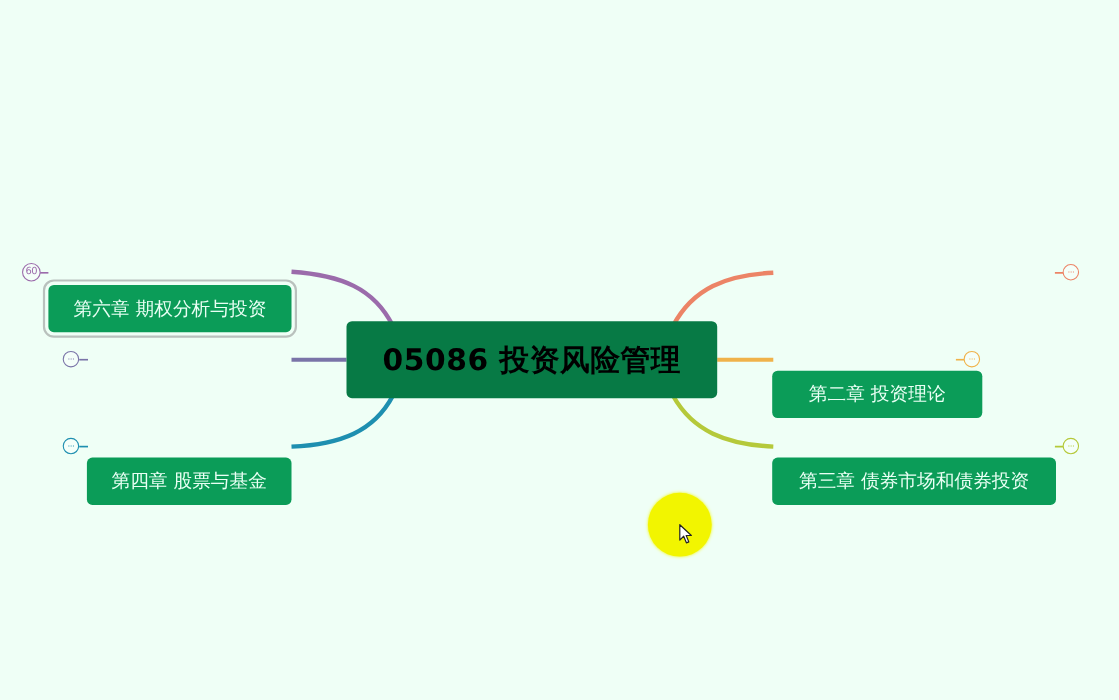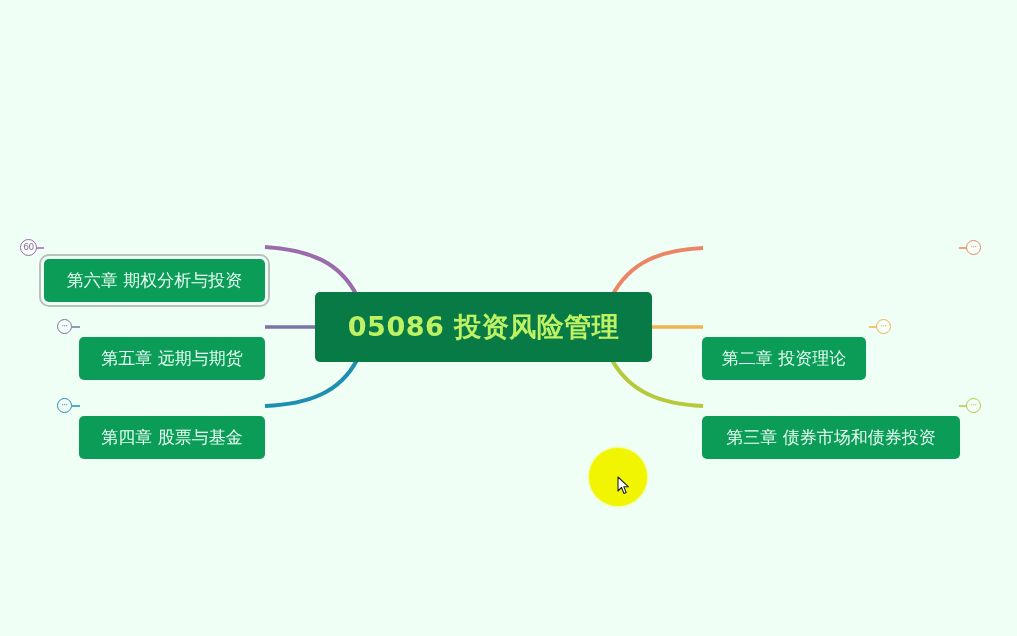--- a/index.html
+++ b/index.html
@@ -22,21 +22,21 @@
     left: 0; top: 0;
     width: 1017px; height: 636px;
     pointer-events: none;
   }
   .root {
     position: absolute;
     left: 315px; top: 292px;
     width: 337px; height: 70px;
     background: #077a45;
     border-radius: 5px;
-    color: #bef264;
+    color: #000000;
     font-size: 27px;
     font-weight: bold;
     display: flex;
     align-items: center;
     justify-content: center;
     letter-spacing: 0.5px;
     box-sizing: border-box;
   }
   .node {
     position: absolute;
@@ -119,39 +119,36 @@
     <span>05086 投资风险管理</span>
   </div>
 
   <div class="node selected" style="left:44px; top:227px; width:221px;">
     <span>第六章 期权分析与投资</span>
   </div>
   <div class="collapse count" style="left:20px; top:239px; border:1px solid #9b6bab; color:#9b6bab;">
     <span>60</span>
   </div>
 
-  <div class="node" style="left:79px; top:305px; width:186px;">
-    <span>第五章 远期与期货</span>
-  </div>
   <div class="collapse" style="left:57px; top:319px; border:1px solid #7a74a8; color:#7a74a8;">
     <span>···</span>
   </div>
 
   <div class="node" style="left:79px; top:384px; width:186px;">
     <span>第四章 股票与基金</span>
   </div>
   <div class="collapse" style="left:57px; top:398px; border:1px solid #1e8fb0; color:#1e8fb0;">
     <span>···</span>
   </div>
 
   <div class="collapse" style="left:966px; top:240px; border:1px solid #ec8466; color:#ec8466;">
     <span>···</span>
   </div>
 
-  <div class="node" style="left:702px; top:305px; width:164px;">
+  <div class="node" style="left:702px; top:305px; width:191px;">
     <span>第二章 投资理论</span>
   </div>
   <div class="collapse" style="left:876px; top:319px; border:1px solid #f0b24a; color:#f0b24a;">
     <span>···</span>
   </div>
 
   <div class="node" style="left:702px; top:384px; width:258px;">
     <span>第三章 债券市场和债券投资</span>
   </div>
   <div class="collapse" style="left:966px; top:398px; border:1px solid #b5c93a; color:#b5c93a;">

